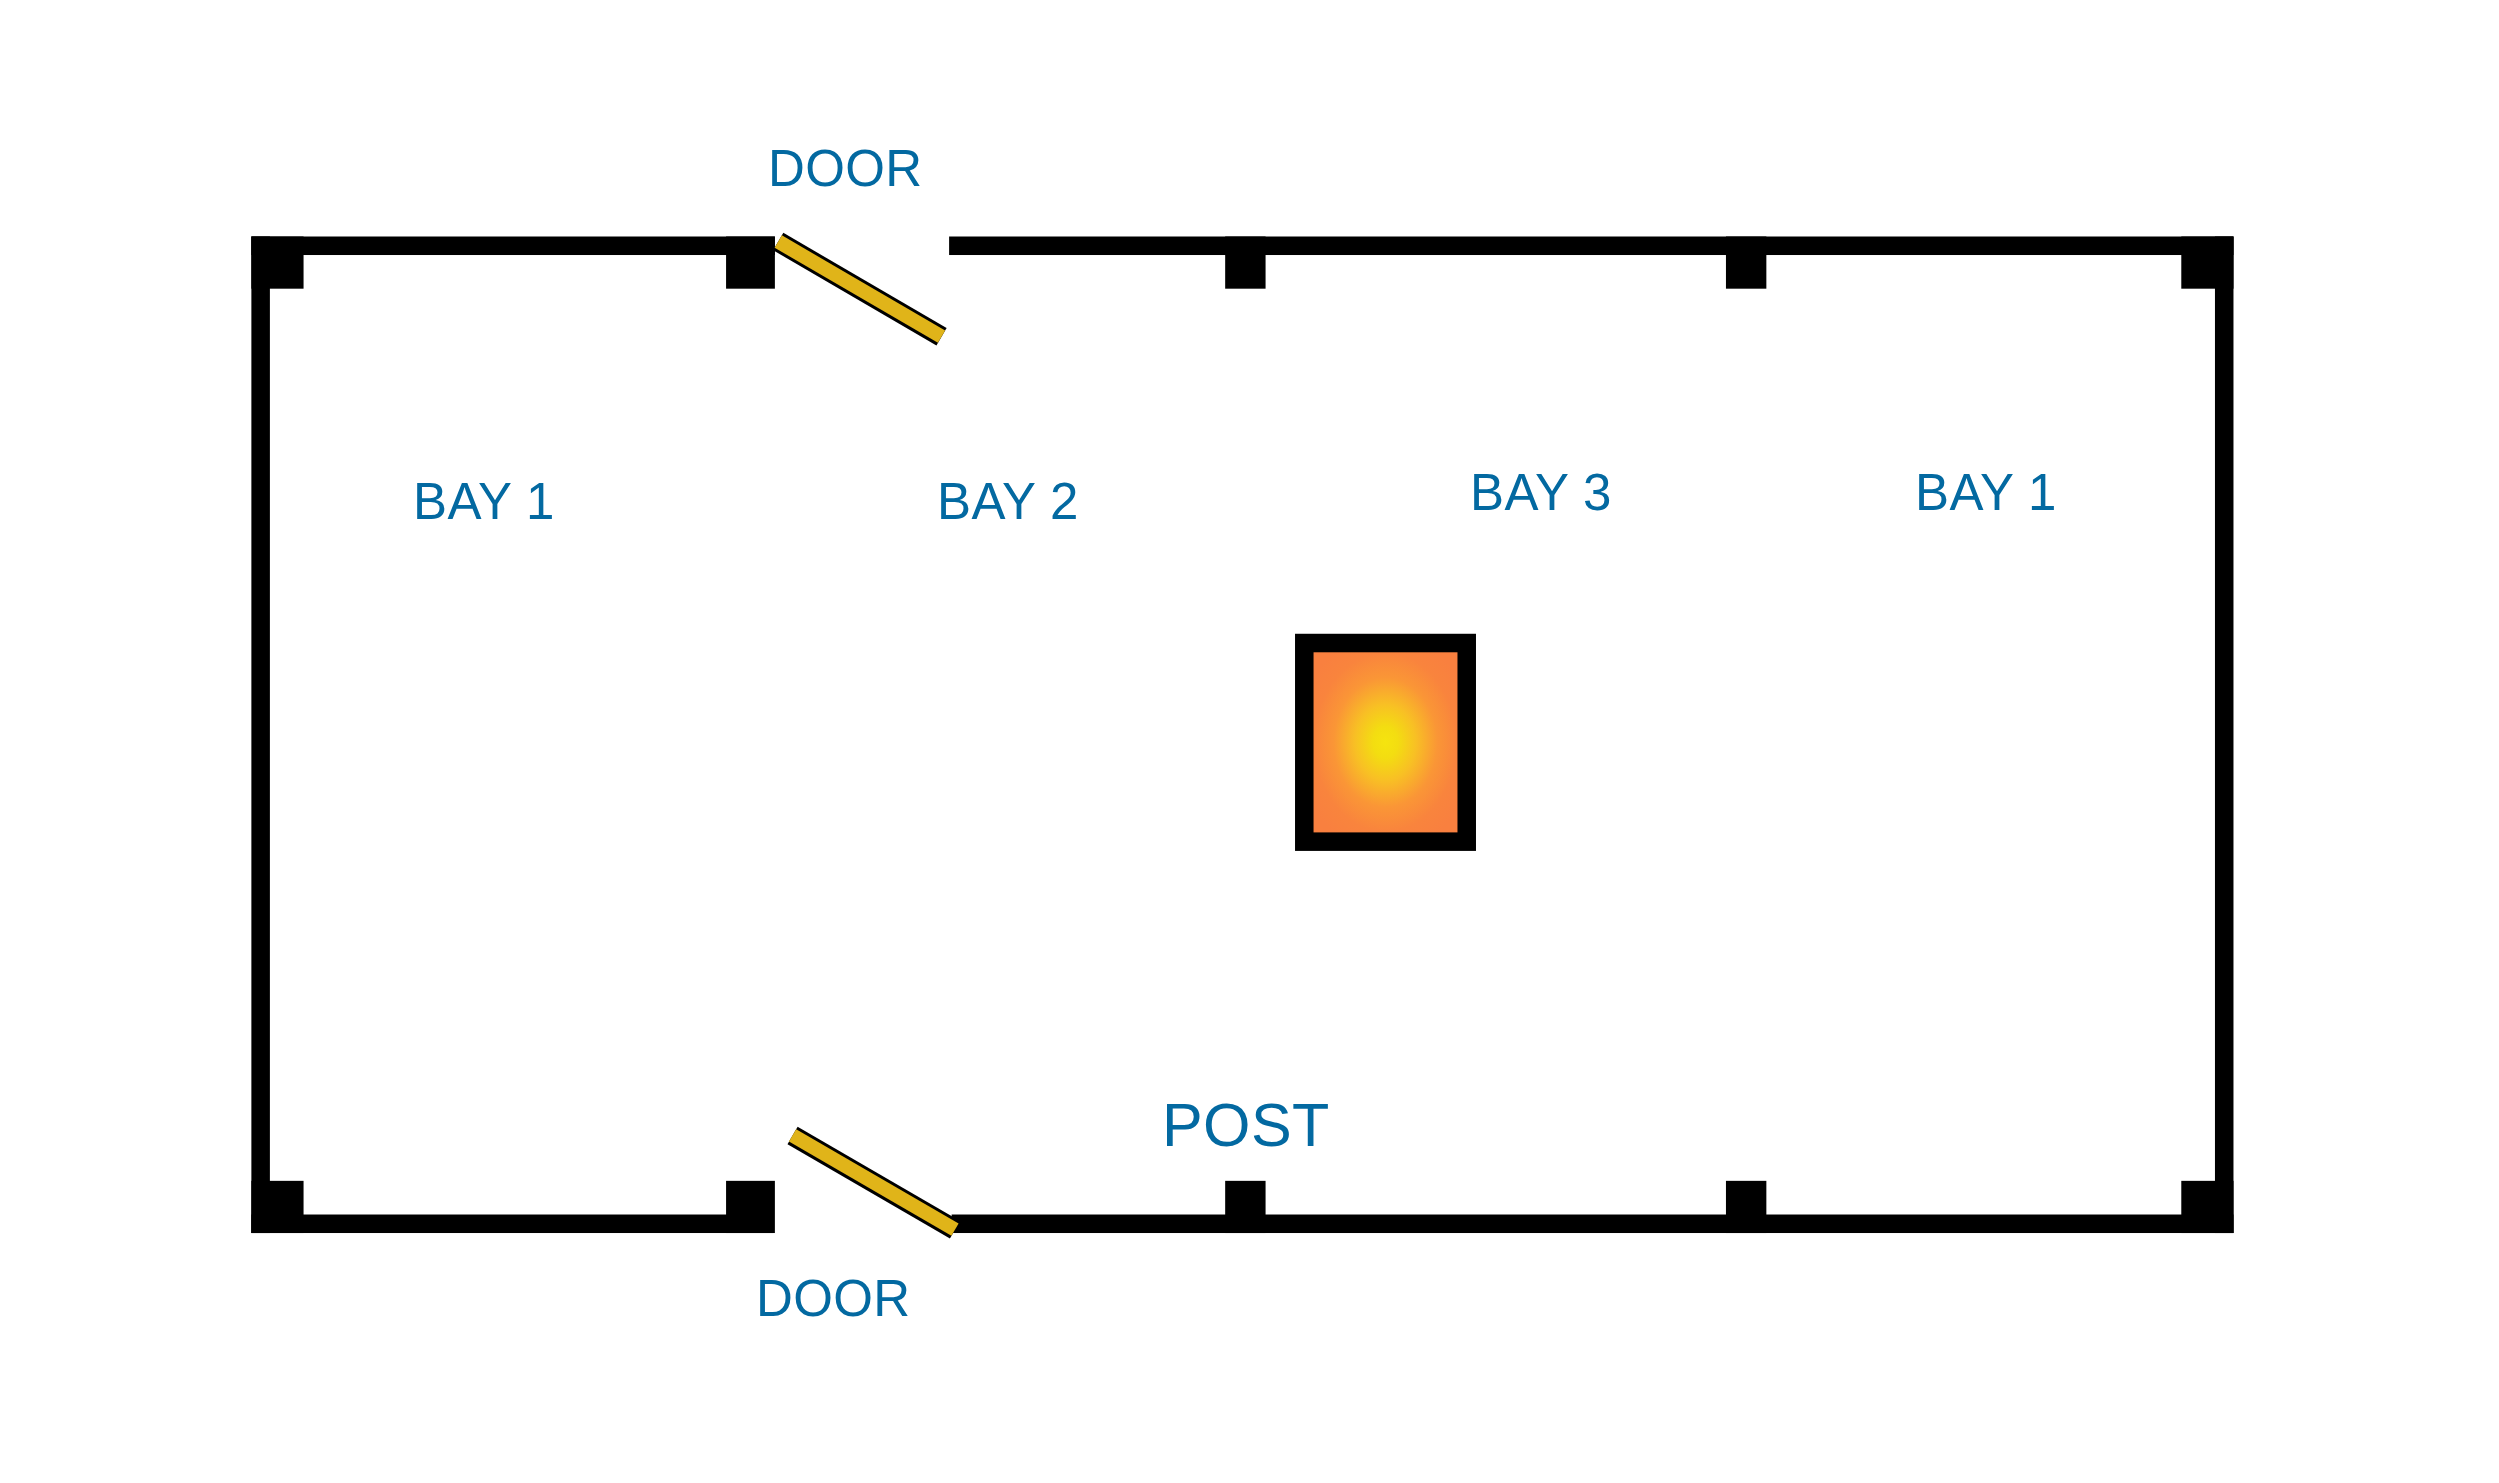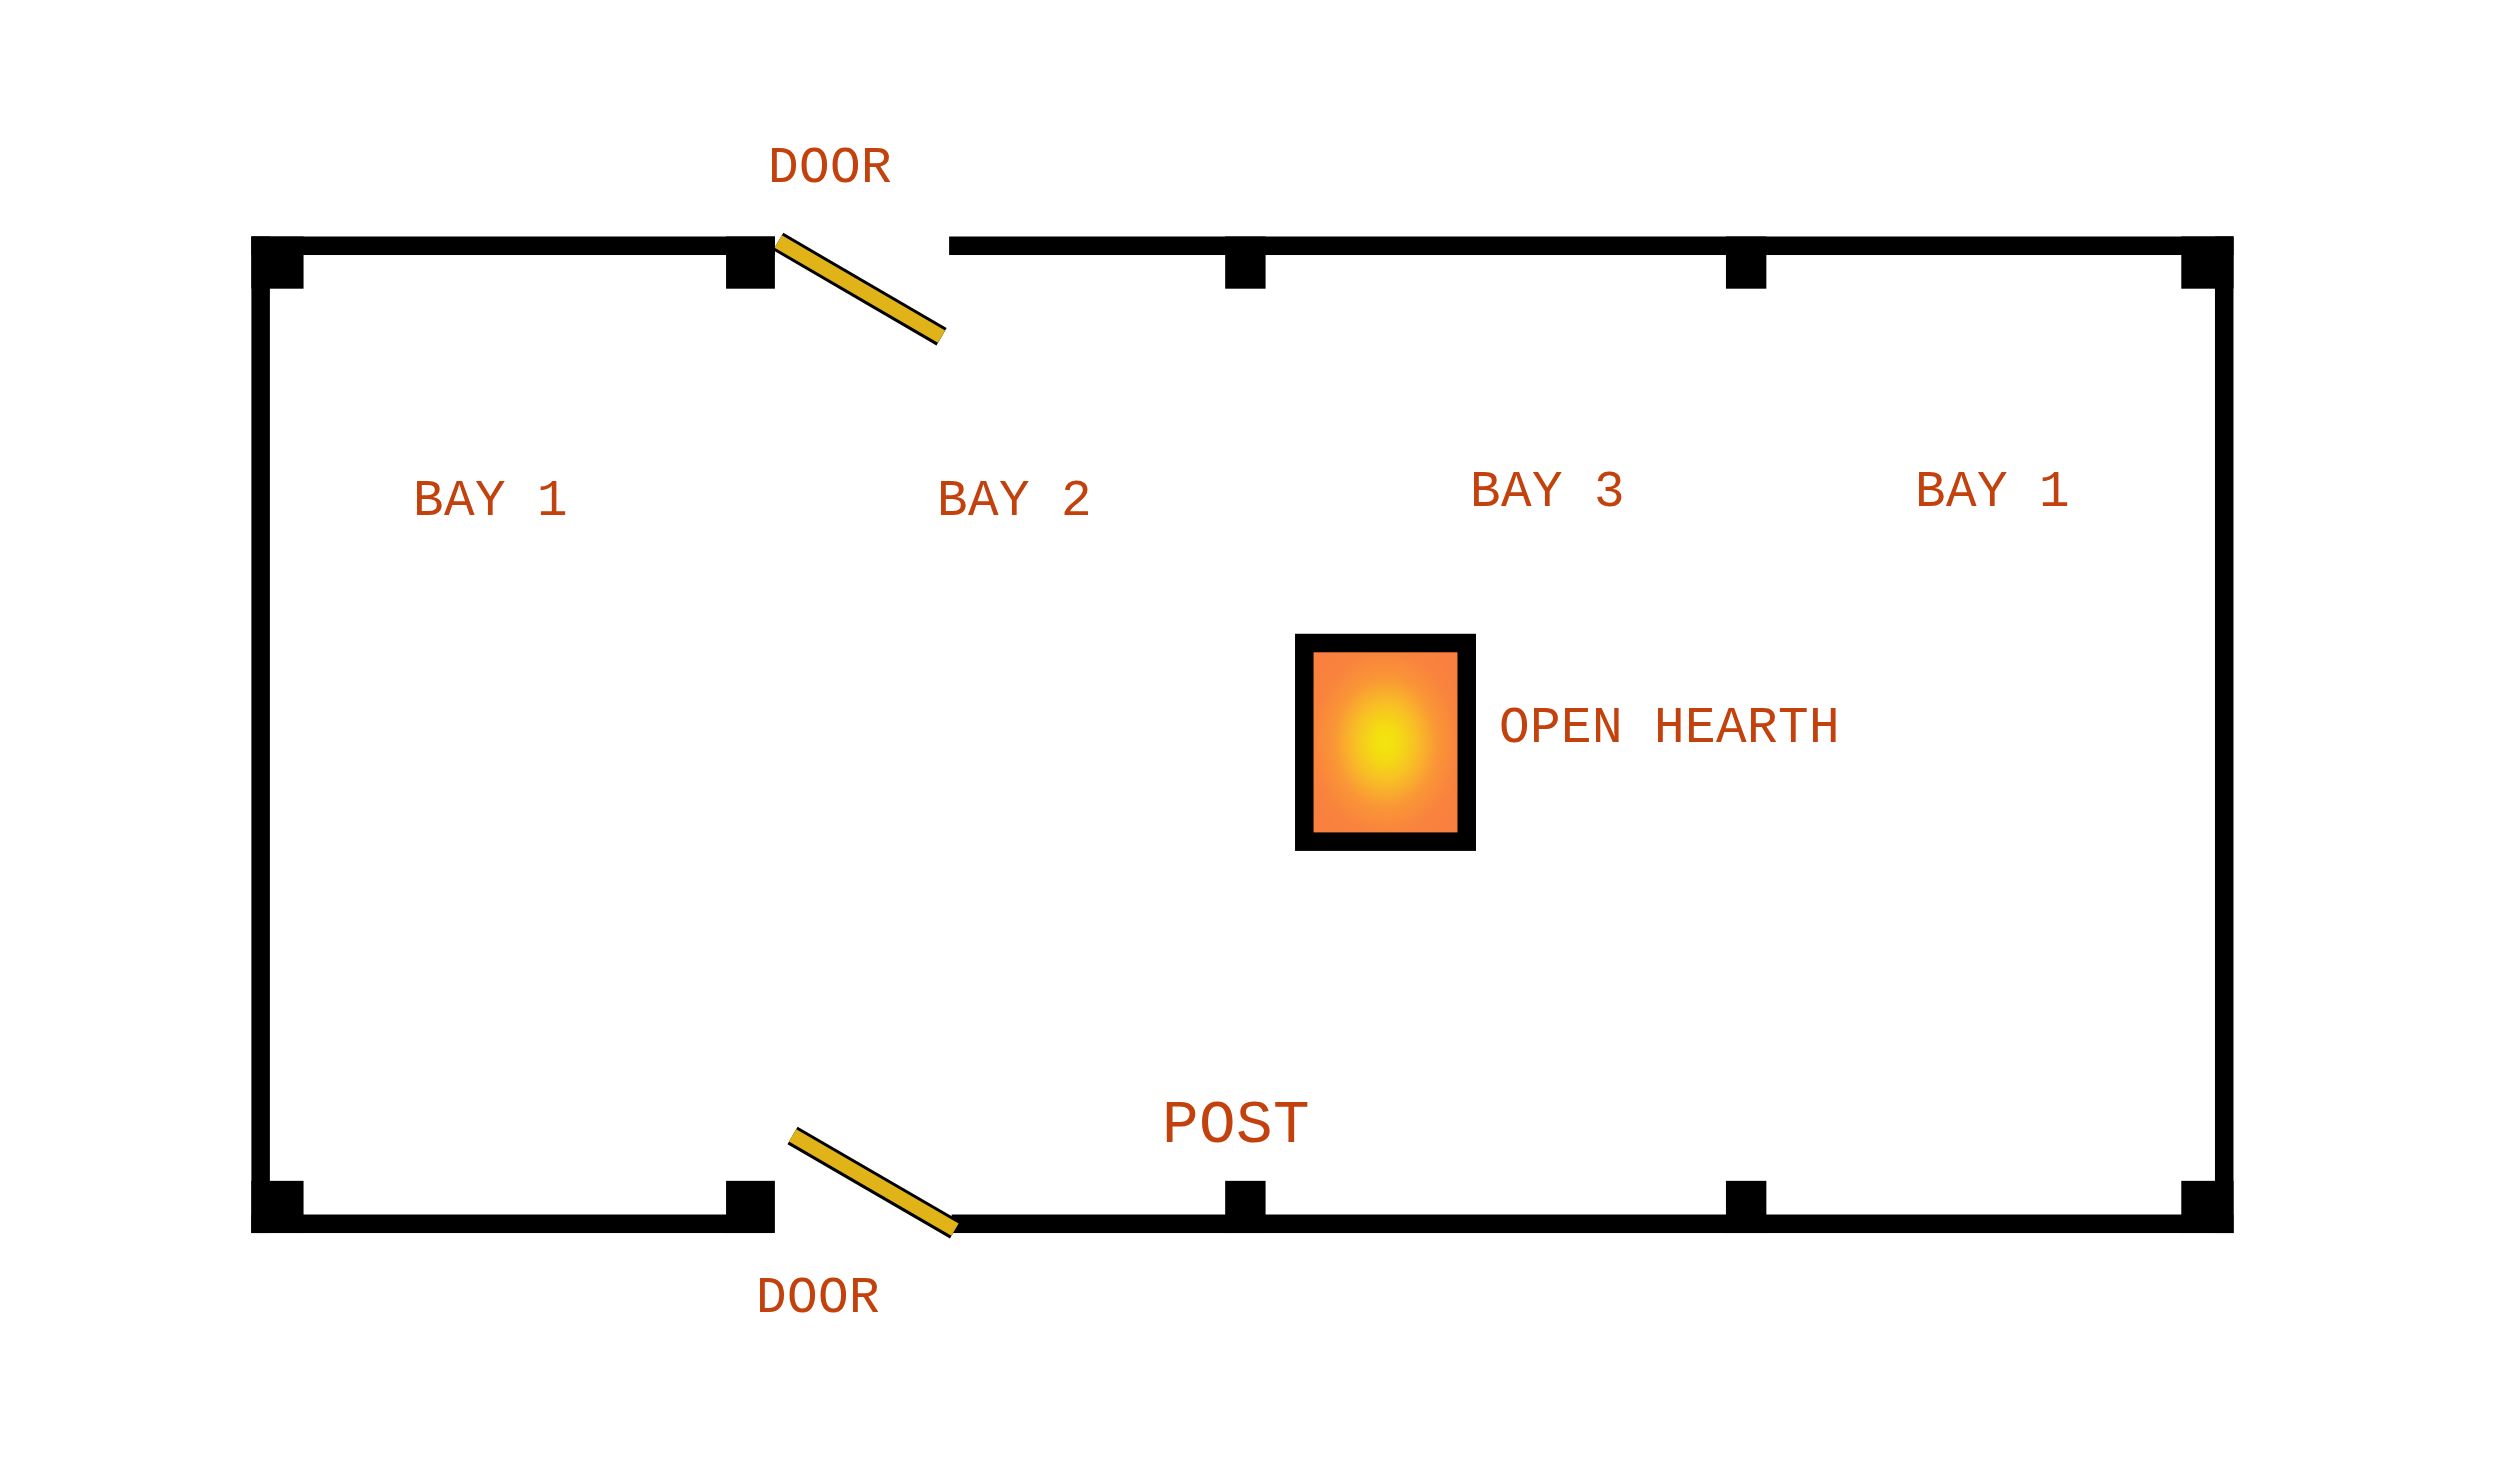--- a/index.html
+++ b/index.html
@@ -21,22 +21,22 @@
   }
   #plan-svg {
     position: absolute;
     inset: 0;
     width: 2500px;
     height: 1483px;
     display: block;
   }
   .plan-label {
     position: absolute;
-    font-family: Liberation Mono, monospace;
-    color: #c2410c;
+    font-family: Liberation Sans, sans-serif;
+    color: #0369a1;
     white-space: nowrap;
     letter-spacing: 0.4px;
     line-height: 1;
     text-align: right;
   }
   .label-bay      { font-size: 51px; }
   .label-door     { font-size: 51px; }
   .label-post     { font-size: 61px; }
   .label-hearth   { font-size: 51px; }
 </style>
@@ -99,16 +99,15 @@
   <div class="plan-label label-bay" style="left:413px; top:476px;">BAY 1</div>
   <div class="plan-label label-bay" style="left:905px; top:476px;margin-left:32px;">BAY 2</div>
   <div class="plan-label label-bay" style="left:1470px; top:467px;">BAY 3</div>
   <div class="plan-label label-bay" style="left:1915px; top:467px;">BAY 1</div>
 
   <div class="plan-label label-door" style="left:768px; top:143px;">DOOR</div>
   <div class="plan-label label-door" style="left:756px; top:1273px;">DOOR</div>
 
   <div class="plan-label label-post" style="left:1162px; top:1095px;">POST</div>
 
-  <div class="plan-label label-hearth" style="left:1499px; top:703px;">OPEN HEARTH</div>
 
 </div>
 
 
 </body></html>

